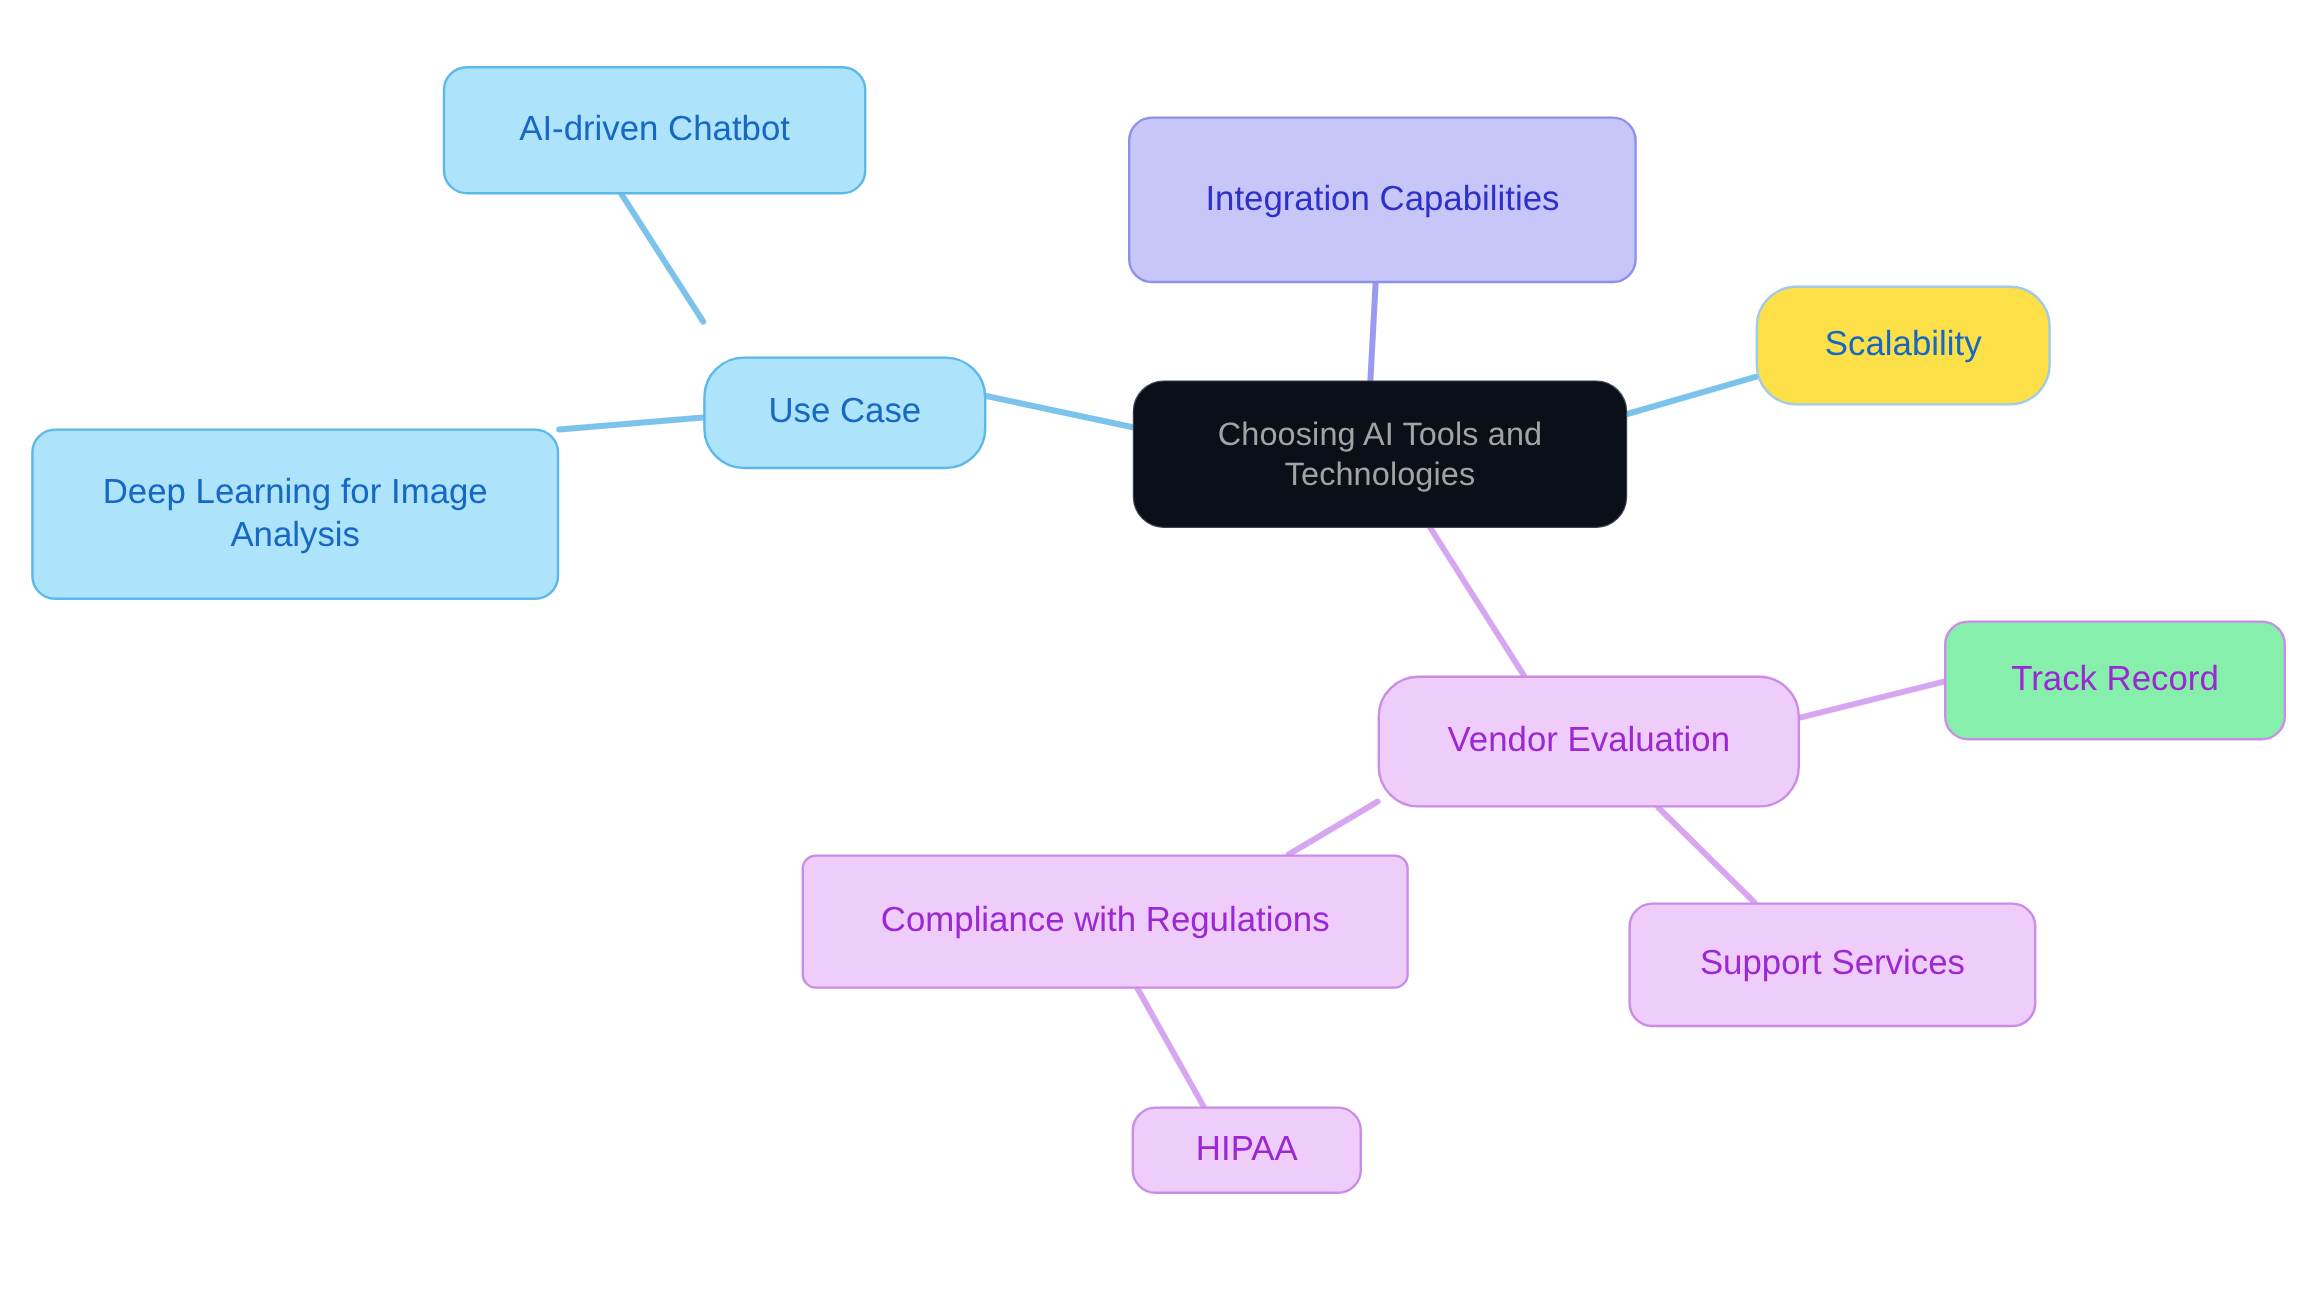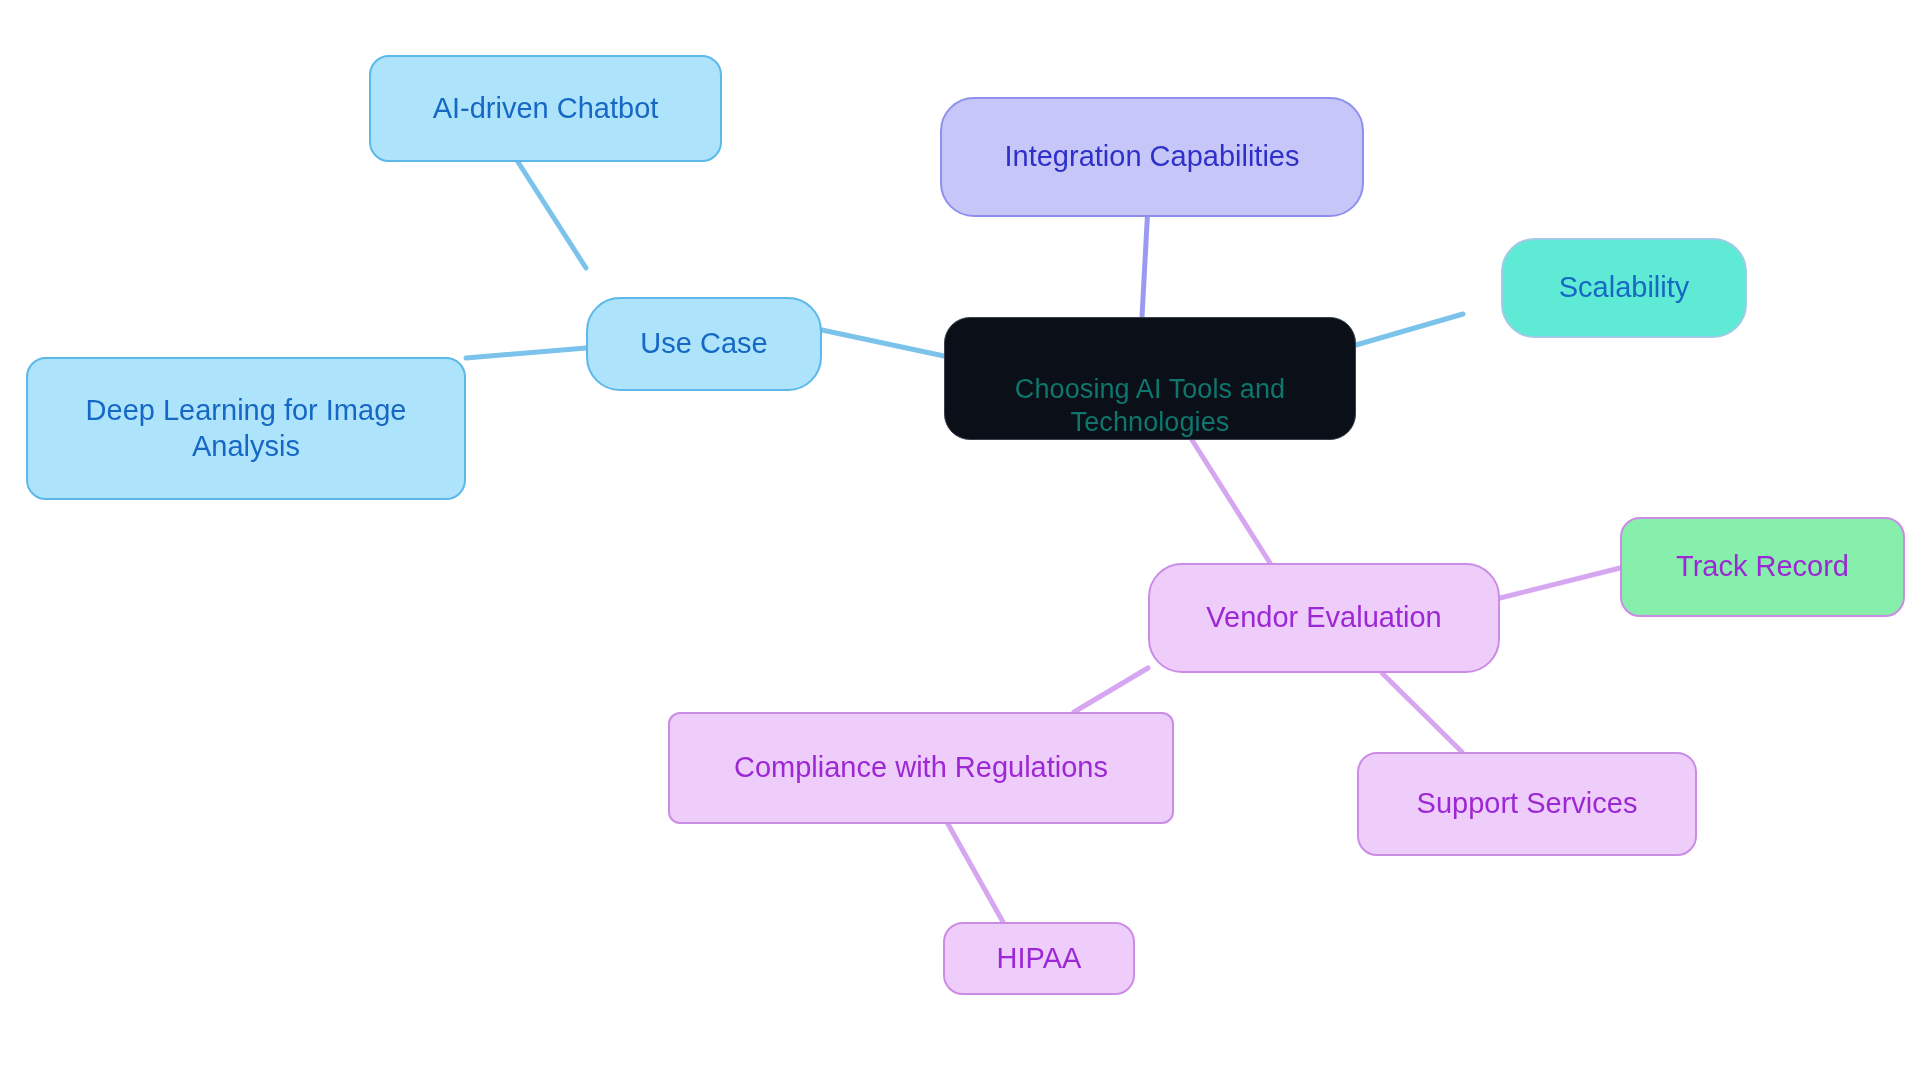--- a/index.html
+++ b/index.html
@@ -70,28 +70,28 @@
       <polyline points="1142,317 1148,205" fill="none" stroke="#9a9bf0" stroke-width="5" stroke-linecap="round" stroke-linejoin="round"></polyline>
       <polyline points="1356,345 1463,314" fill="none" stroke="#7cc3ec" stroke-width="5" stroke-linecap="round" stroke-linejoin="round"></polyline>
       <polyline points="1192,440 1270,563" fill="none" stroke="#d7a6f0" stroke-width="5" stroke-linecap="round" stroke-linejoin="round"></polyline>
       <polyline points="1500,598 1620,568" fill="none" stroke="#d7a6f0" stroke-width="5" stroke-linecap="round" stroke-linejoin="round"></polyline>
       <polyline points="1382,673 1462,752" fill="none" stroke="#d7a6f0" stroke-width="5" stroke-linecap="round" stroke-linejoin="round"></polyline>
       <polyline points="1148,668 1074,712" fill="none" stroke="#d7a6f0" stroke-width="5" stroke-linecap="round" stroke-linejoin="round"></polyline>
       <polyline points="948,824 1003,922" fill="none" stroke="#d7a6f0" stroke-width="5" stroke-linecap="round" stroke-linejoin="round"></polyline>
     </svg>
 
   <div id="node-layer">
-      <div class="node node-root" style="left: 944px; top: 317px; width: 412px; height: 123px; background: rgb(11, 15, 23); border-color: rgb(58, 66, 80); color: #0f766e; align-items: flex-end;"><span>Choosing AI Tools and
+      <div class="node node-root" style="left: 944px; top: 317px; width: 412px; height: 123px; background: rgb(11, 15, 23); border-color: rgb(58, 66, 80); color: #a3a3a3;"><span>Choosing AI Tools and
 Technologies</span></div>
       <div class="node node-branch" style="left: 586px; top: 261px; width: 236px; height: 94px; background: rgb(173, 227, 251); border-color: rgb(92, 184, 232); color: rgb(22, 104, 196); margin-top: 36px;"><span>Use Case</span></div>
       <div class="node node-leaf" style="left: 369px; top: 55px; width: 353px; height: 107px; background: rgb(173, 227, 251); border-color: rgb(92, 184, 232); color: rgb(22, 104, 196);"><span>AI-driven Chatbot</span></div>
       <div class="node node-leaf" style="left: 26px; top: 357px; width: 440px; height: 143px; background: rgb(173, 227, 251); border-color: rgb(92, 184, 232); color: rgb(22, 104, 196);"><span>Deep Learning for Image
 Analysis</span></div>
-      <div class="node node-branch" style="left: 940px; top: 97px; width: 424px; height: 120px; background: rgb(198, 199, 248); border-color: rgb(142, 144, 236); color: rgb(47, 47, 202);"><span>Integration Capabilities</span></div>
-      <div class="node node-branch" style="left: 1463px; top: 238px; width: 246px; height: 100px; background: #5eead4; border-color: rgb(159, 203, 232); color: rgb(22, 104, 196); margin-left: 38px;"><span>Scalability</span></div>
+      <div class="node node-branch" style="left: 940px; top: 97px; width: 424px; height: 139px; background: rgb(198, 199, 248); border-color: rgb(142, 144, 236); color: rgb(47, 47, 202); border-radius: 20px;"><span>Integration Capabilities</span></div>
+      <div class="node node-branch" style="left: 1463px; top: 238px; width: 246px; height: 100px; background: #fde047; border-color: rgb(159, 203, 232); color: rgb(22, 104, 196);"><span>Scalability</span></div>
       <div class="node node-branch" style="left: 1148px; top: 563px; width: 352px; height: 110px; background: rgb(238, 205, 250); border-color: rgb(203, 140, 230); color: rgb(156, 39, 212); text-align: center;"><span>Vendor Evaluation</span></div>
       <div class="node node-leaf" style="left: 1620px; top: 517px; width: 285px; height: 100px; background: #86efac; border-color: rgb(203, 140, 230); color: rgb(156, 39, 212);"><span>Track Record</span></div>
       <div class="node node-leaf" style="left: 1357px; top: 752px; width: 340px; height: 104px; background: rgb(238, 205, 250); border-color: rgb(203, 140, 230); color: rgb(156, 39, 212);"><span>Support Services</span></div>
       <div class="node node-branch" style="left: 668px; top: 712px; width: 506px; height: 112px; background: rgb(238, 205, 250); border-color: rgb(203, 140, 230); color: rgb(156, 39, 212); border-radius: 12px;"><span>Compliance with Regulations</span></div>
       <div class="node node-leaf" style="left: 943px; top: 922px; width: 192px; height: 73px; background: rgb(238, 205, 250); border-color: rgb(203, 140, 230); color: rgb(156, 39, 212);"><span>HIPAA</span></div>
     </div>
 
 </div>
 
 </body></html>

